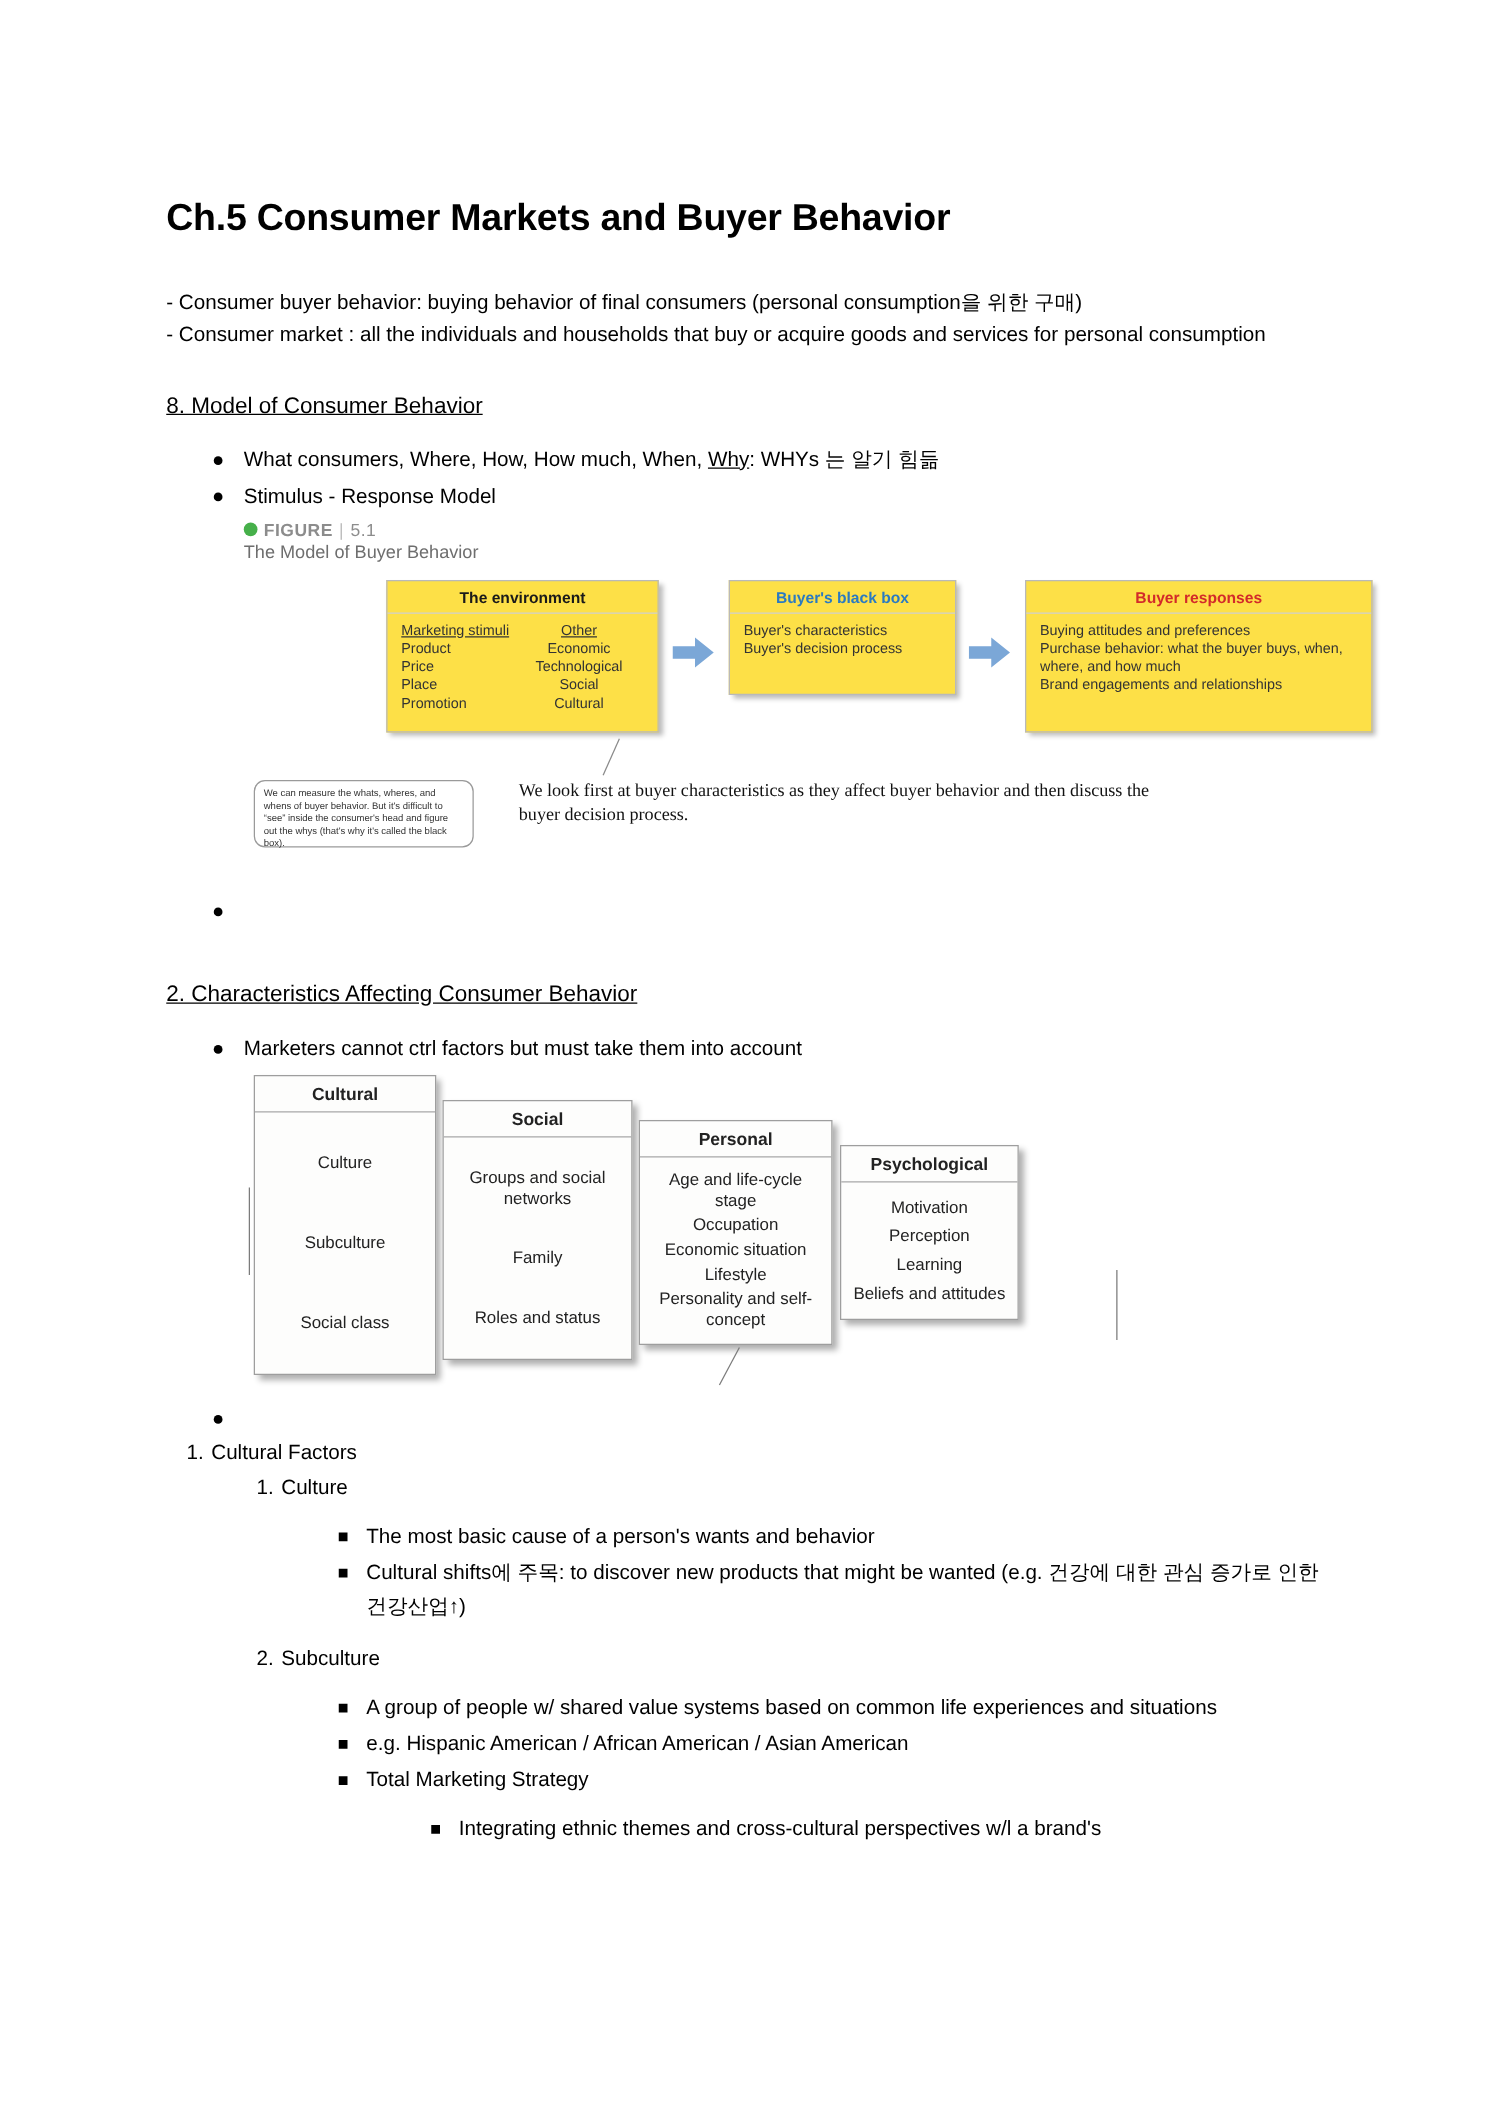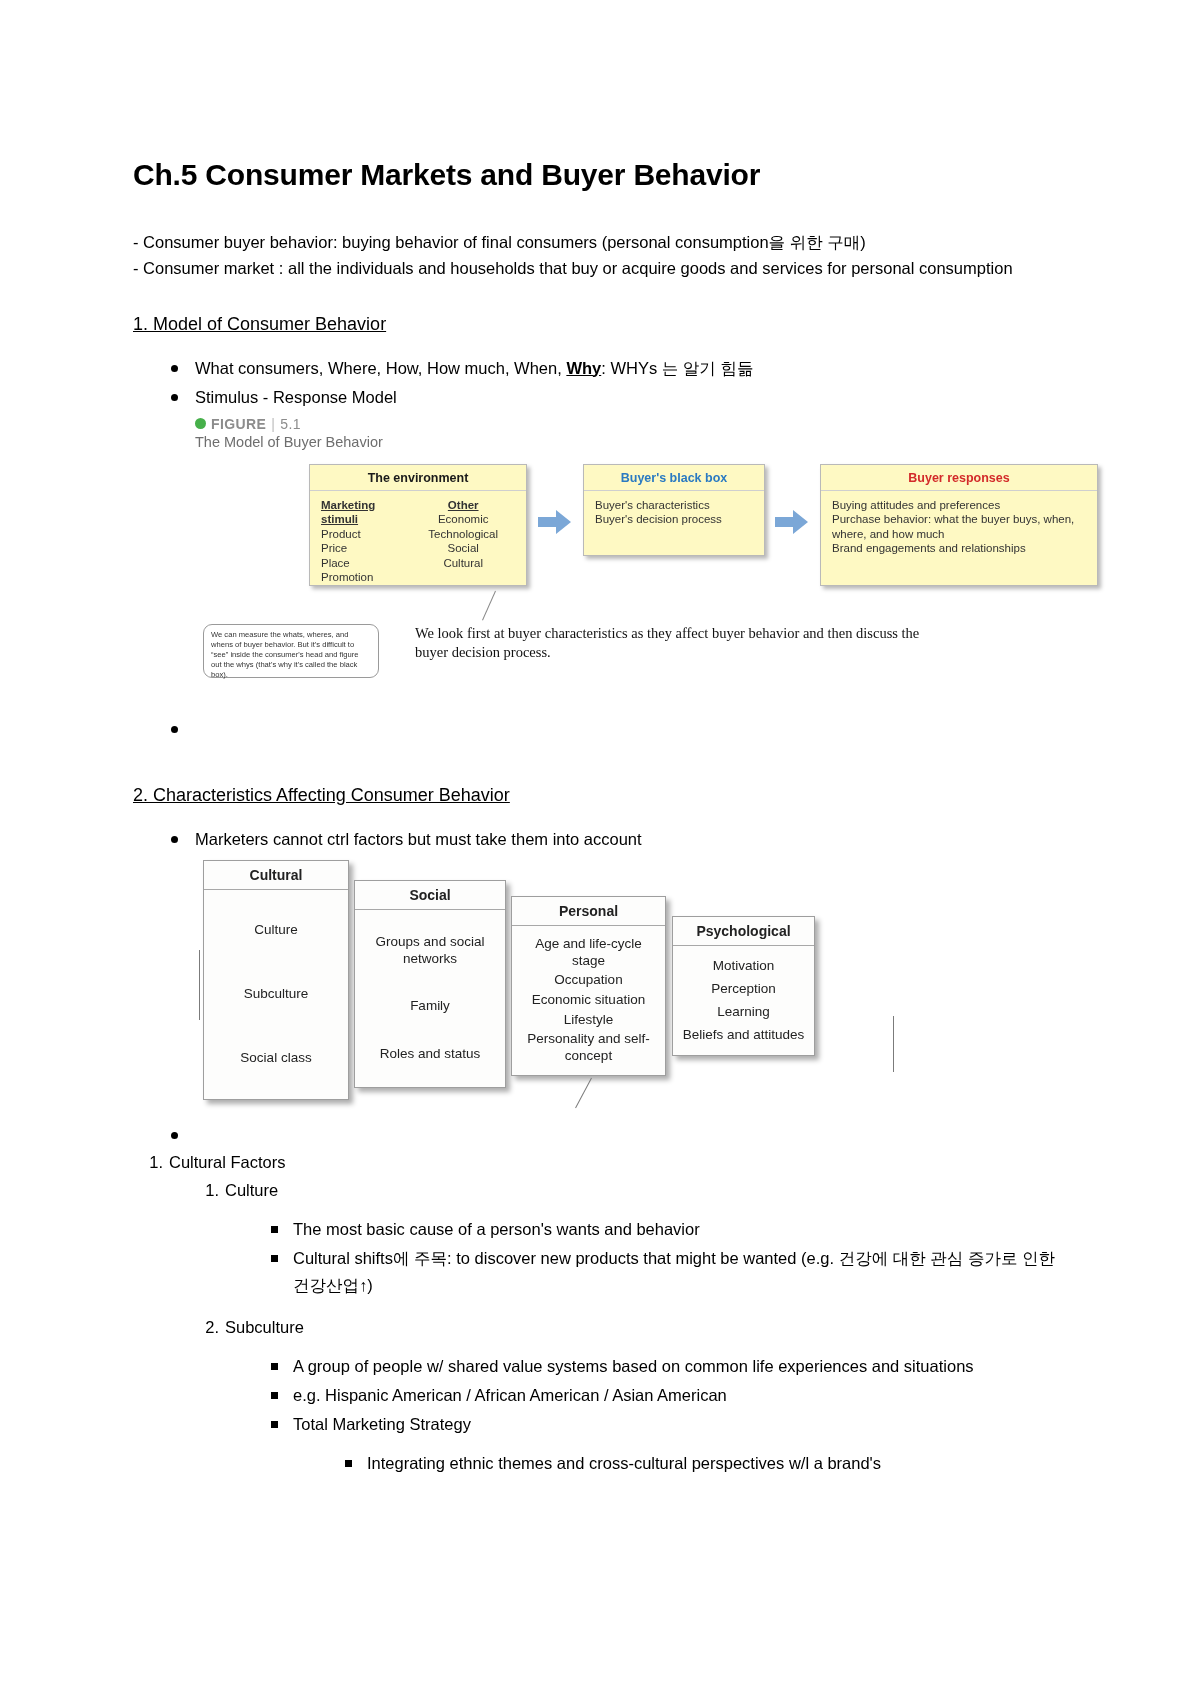--- a/index.html
+++ b/index.html
@@ -164,21 +164,21 @@
     margin-top: 2px;
   }
 
   .fig-boxes {
     position: relative;
     margin-top: 14px;
     height: 130px;
   }
   .fbox {
     position: absolute;
-    background: #fef9c3;
+    background: #fde047;
     border: 1px solid #b9b9b9;
     box-shadow: 3px 3px 4px rgba(0,0,0,0.28);
     box-sizing: border-box;
   }
   .fbox .hd {
     border-bottom: 1px solid #cfcfcf;
     text-align: center;
     font-size: 12.5px;
     font-weight: bold;
     padding: 6px 0 5px 0;
@@ -188,21 +188,21 @@
   .fbox .hd.red  { color: #d32a2a; }
   .fbox .bd {
     padding: 7px 11px 8px 11px;
     font-size: 11.5px;
     line-height: 14.5px;
     color: #333;
   }
   .cols { display: flex; }
   .cols .c1 { width: 96px; }
   .cols .c2 { width: 110px; text-align: center; }
-  .uline { text-decoration: underline; font-weight: bold; }
+  .uline { text-decoration: underline; }
 
   .arrow {
     position: absolute;
     width: 34px;
     height: 26px;
     color: #6fa8dc;
   }
   .callout {
     position: absolute;
     border: 1px solid #9a9a9a;
@@ -282,21 +282,21 @@
 
 <div class="page">
   <div class="content">
 
     <h1 class="doc-title">Ch.5 Consumer Markets and Buyer Behavior</h1>
 
     <p class="para">- Consumer buyer behavior: buying behavior of final consumers (personal consumption을 위한 구매)</p>
     <p class="para">- Consumer market : all the individuals and households that buy or acquire goods and services for personal consumption</p>
 
     <div>
-      <div class="section-heading">1. Model of Consumer Behavior</div>
+      <div class="section-heading">8. Model of Consumer Behavior</div>
 
       <ul class="lvl1">
         <li>
           <span>What consumers, Where, How, How much, When, <span class="uline">Why</span>: WHYs 는 알기 힘듦</span>
         </li>
         <li>
           <span>Stimulus - Response Model</span>
         </li>
       </ul>
 

